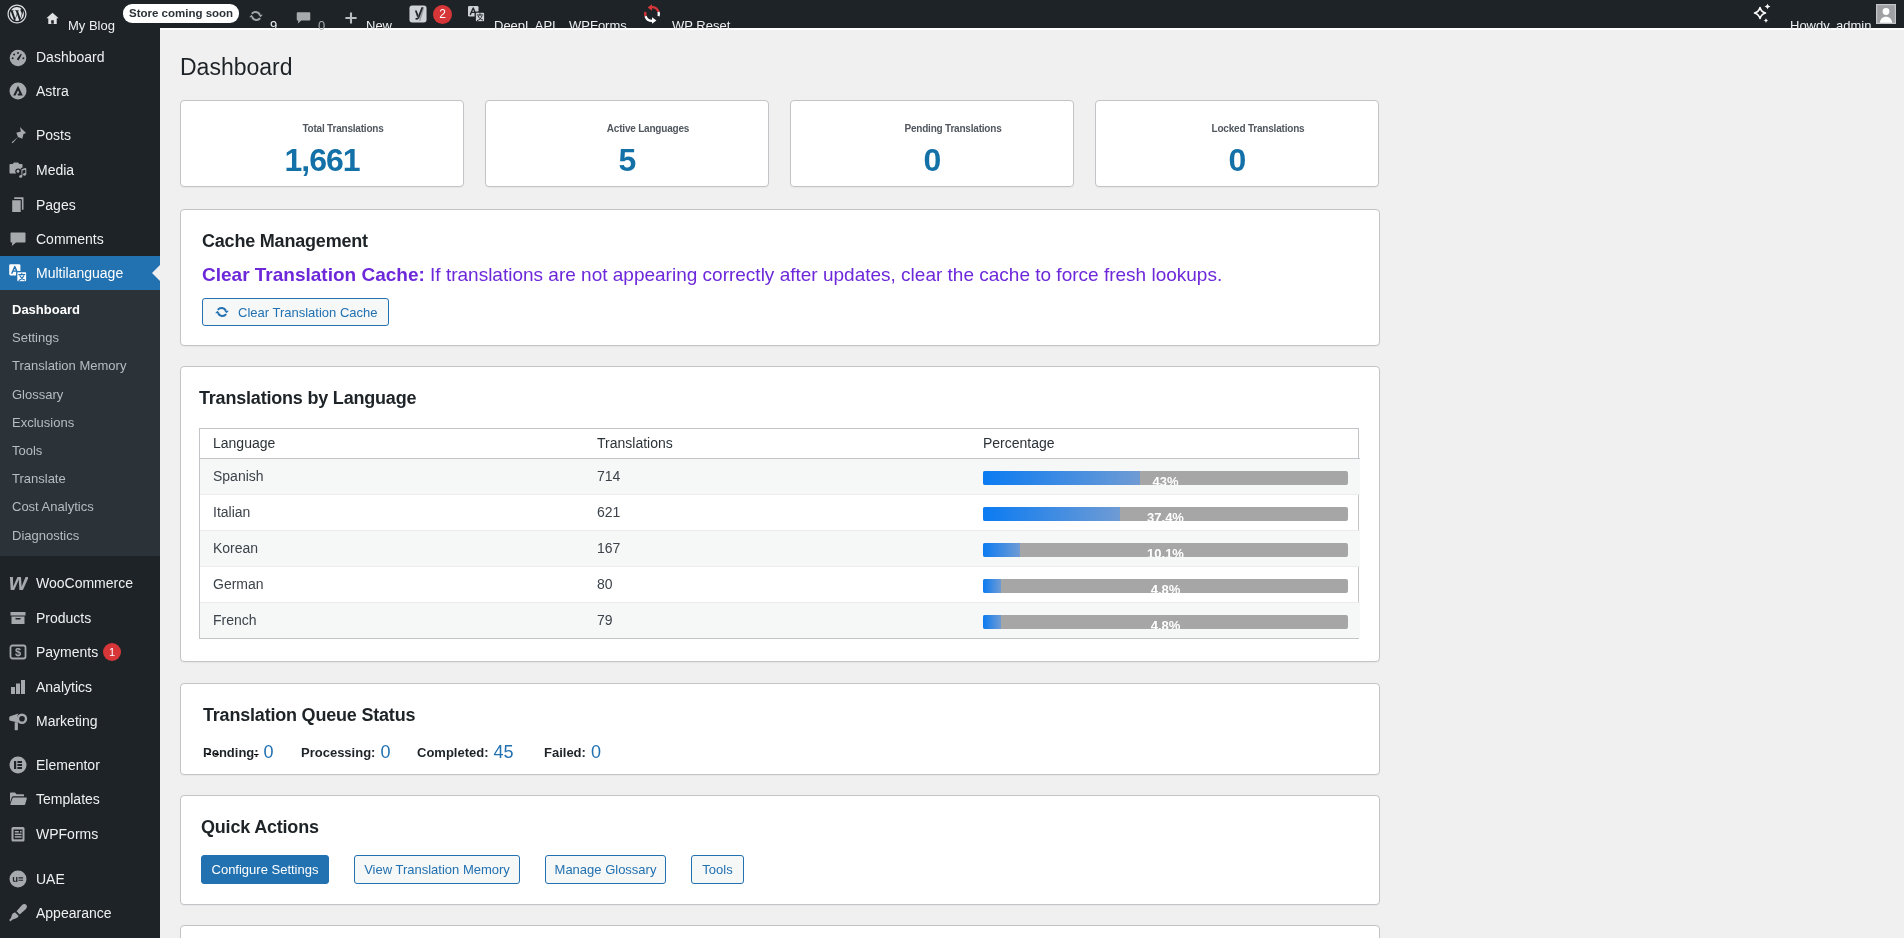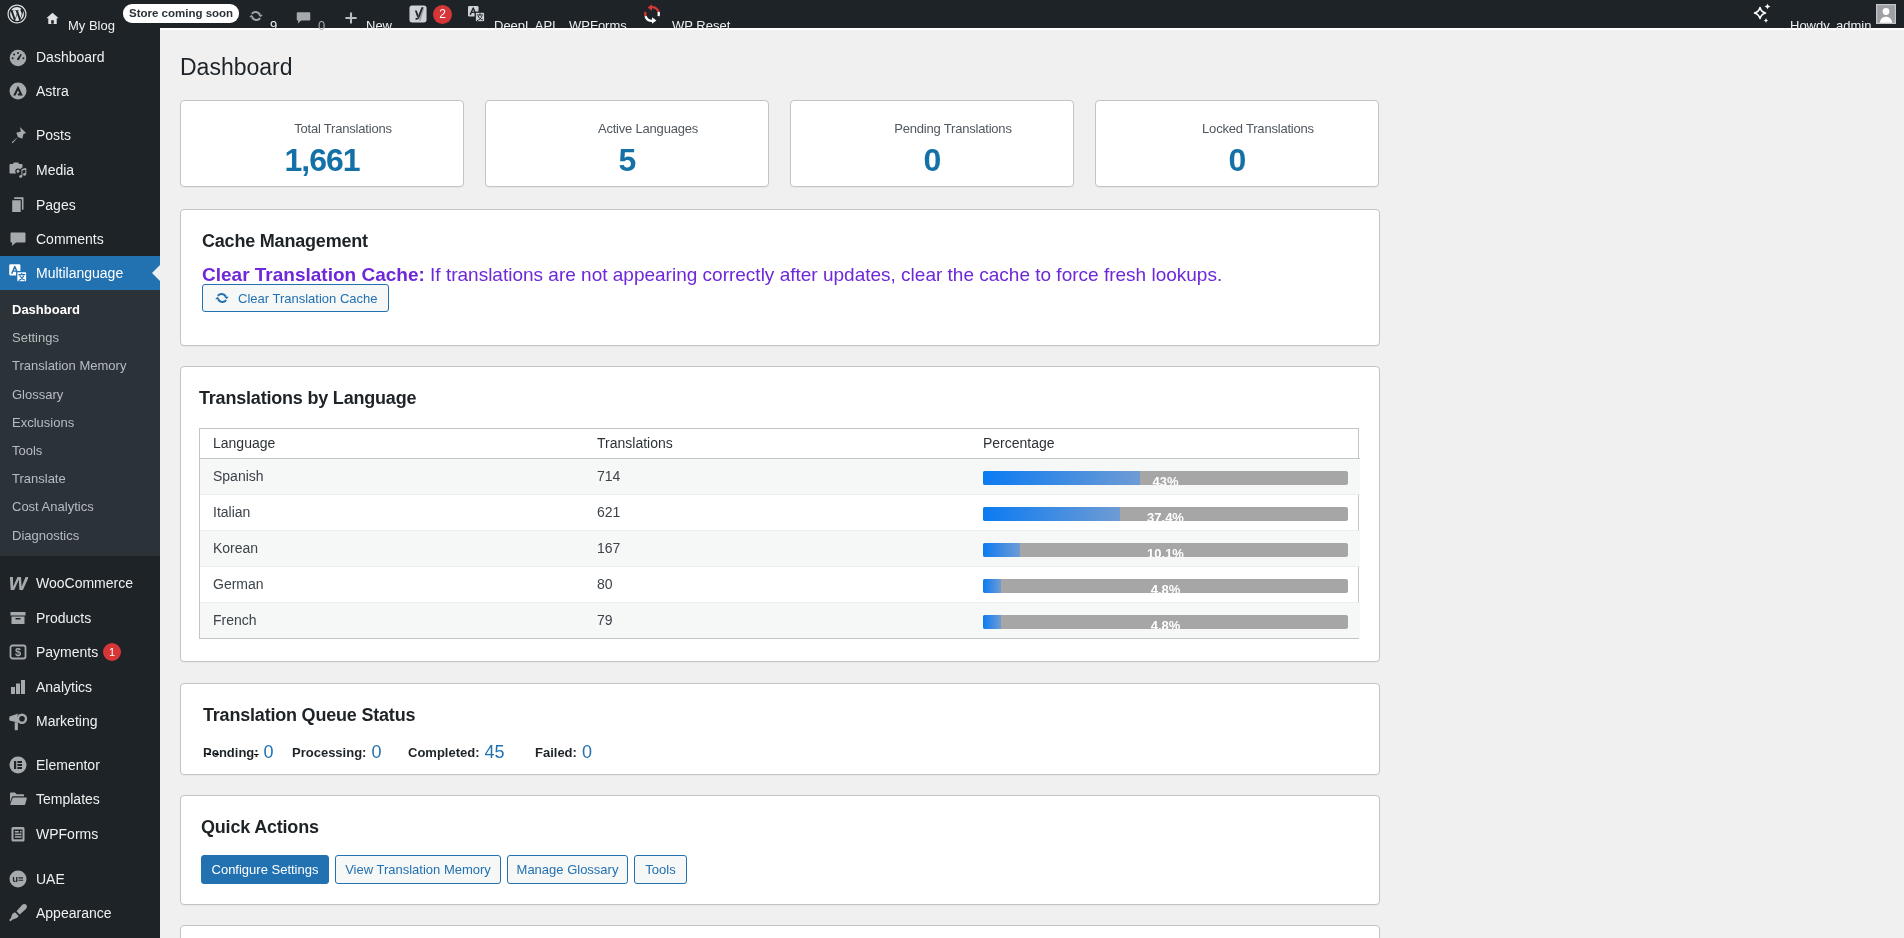--- a/index.html
+++ b/index.html
@@ -14,48 +14,48 @@
 .mi .lb { position:absolute; left:36px; top:0; line-height:34px; }
 .mi.cur { background:#2271b1; color:#fff; }
 .arrownotch { position:absolute; left:144px; top:265px; width:0; height:0; border:8px solid transparent; border-right-color:#f0f0f1; z-index:5; }
 #submenu { position:absolute; left:0; top:262px; width:160px; height:266px; background:#2c3338; padding-top:6px; }
 #submenu .smi { display:block; height:28.2px; line-height:28.2px; padding-left:12px; font-size:13px; color:#b5bcc2; }
 #submenu .smi.cur { color:#fff; font-weight:bold; }
 #content { position:absolute; left:180px; top:30px; width:1200px; }
 h1 { font-size:23px; font-weight:400; color:#1d2327; line-height:29px; margin-top:23px; }
 .cards { display:flex; gap:21px; margin-top:18px; }
 .card { width:284px; height:87px; background:#fff; border:1px solid #c3c4c7; border-radius:4px; text-align:center; padding-top:19px; box-shadow:0 1px 1px rgba(0,0,0,.04); }
-.card .cl { font-size:13px; font-weight:normal; color:#50575e; line-height:18px; letter-spacing:-0.2px;padding-left:42px; }
+.card .cl { font-size:10px; font-weight:bold; color:#50575e; line-height:18px; letter-spacing:-0.2px;padding-left:42px; }
 .card .cn { font-size:32px; font-weight:bold; color:#1371a8; line-height:36px; margin-top:4px; letter-spacing:-1px; }
 .box { background:#fff; border:1px solid #c3c4c7; border-radius:4px; box-shadow:0 1px 1px rgba(0,0,0,.04); padding:20px 22px; }
 .box h2 { font-size:18px; font-weight:bold; color:#1d2327; line-height:22px; letter-spacing:-0.2px; }
 #cachebox { margin-top:22px; height:137px; padding-left:21px; }
 #cachebox p { font-size:19px; color:#6d28d9; line-height:18px; margin-top:14px; }
-.btn-outline { display:inline-flex; align-items:center; gap:8px; height:28px; padding:0 11px; background:#f6f7f7; border:1px solid #2271b1; border-radius:3px; color:#2271b1; font-size:13px; }
+.btn-outline { display:inline-flex; align-items:center; gap:8px; height:28px; margin-top:14px; padding:0 11px; background:#f6f7f7; border:1px solid #2271b1; border-radius:3px; color:#2271b1; font-size:13px; }
 #langbox { margin-top:20px; height:296px; padding:20px 18px; }
 #langbox table { border-collapse:collapse; width:1160px; table-layout:fixed; }
 #langbox th { height:29px; text-align:left; font-weight:400; font-size:14px; color:#2c3338; padding:0 0 0 13px; }
 #langbox th.p3, #langbox td.p3 { padding-left:14px; }
 #langbox td { height:36px; font-size:14px; color:#3c434a; padding:0 0 0 13px; }
 #langbox table, #langbox th, #langbox td { border:0; }
 #langbox .tw { border:1px solid #c3c4c7; width:1160px; }
 #langbox tr.odd { background:#f6f7f7; }
 #langbox tbody tr { border-top:1px solid #ececec; }
 #langbox thead tr { border-bottom:1px solid #c3c4c7; }
 .pb { position:relative; margin-top:4px; width:365px; height:14px; border-radius:2px; background:#a6a6a6; overflow:hidden; }
 .pb .fill { position:absolute; left:0; top:0; bottom:0; background:linear-gradient(90deg,#0b7bf2,#6f9bd4); }
 .pb .pl { position:absolute; left:0; right:0; top:0; bottom:0; text-align:center; line-height:21px; color:#fff; font-size:13px; font-weight:bold; }
 #queuebox { margin-top:21px; height:92px; }
 #queuebox .stats { margin-top:16px; height:24px; font-size:0; }
 #queuebox .qi { display:inline-block; vertical-align:middle; }
-#queuebox .qi.w1{width:89px;text-decoration:underline;} #queuebox .qi.w2{width:116px;} #queuebox .qi.w3{width:127px;}
+#queuebox .qi.w1{width:98px;text-decoration:underline;} #queuebox .qi.w2{width:116px;} #queuebox .qi.w3{width:127px;}
 #queuebox .ql { font-size:13px; font-weight:bold; color:#1d2327; vertical-align:middle; }
 #queuebox .qn { font-size:18px; color:#2271b1; margin-left:5px; vertical-align:middle; }
 #qabox { margin-top:20px; height:110px; padding-left:20px; }
-#qabox .btns { margin-top:17px; display:flex; gap:6px; }
+#qabox .btns { margin-top:17px; display:flex; gap:25px; }
 .btn { display:inline-flex; align-items:center; justify-content:center; height:29px; border-radius:3px; font-size:13px; }
 .btn.b1{width:128px;} .btn.b2{width:166px;} .btn.b3{width:121px;} .btn.b4{width:53px;}
 .btn.primary { background:#2271b1; border:1px solid #2271b1; color:#fff; }
 .btn.sec { background:#f6f7f7; border:1px solid #2271b1; color:#2271b1; }
 #partialbox { margin-top:20px; height:40px; }
 </style>
 </head>
 <body>
 <div id="adminbar">
 <span class="ab" style="left:7px;top:4px;height:20px;"><svg width="20" height="20" viewBox="0 0 20 20">

